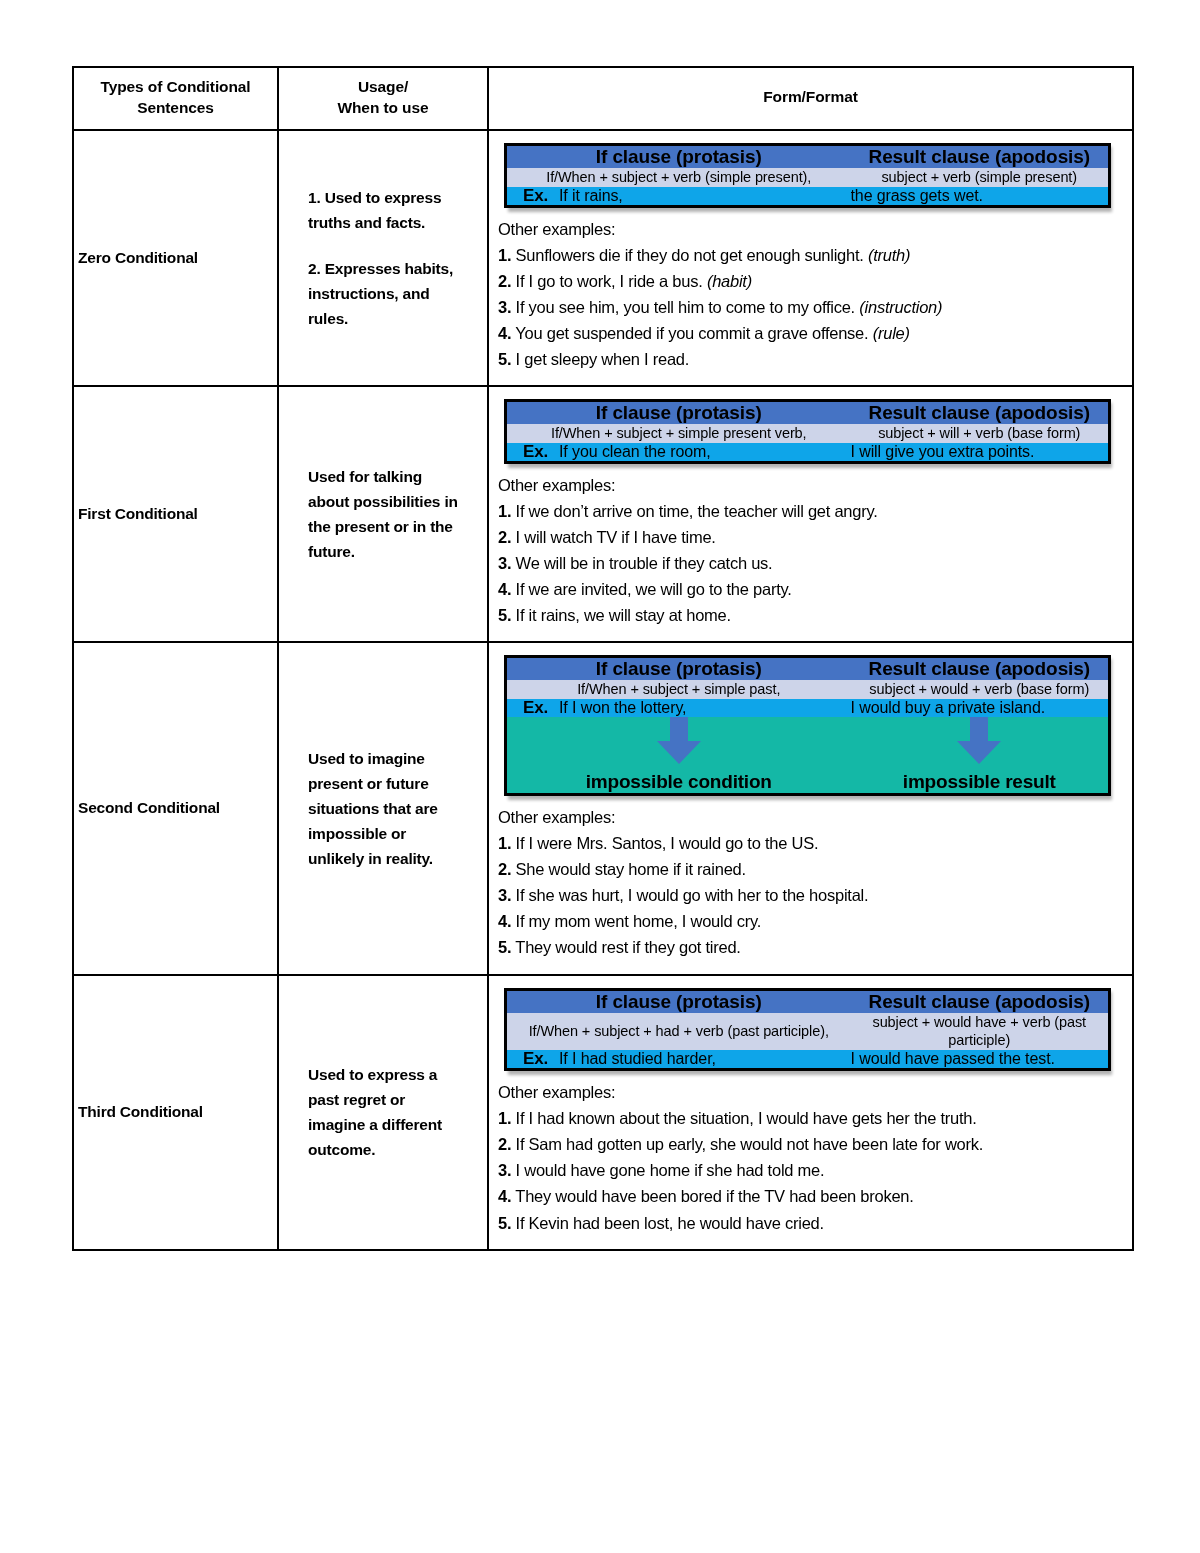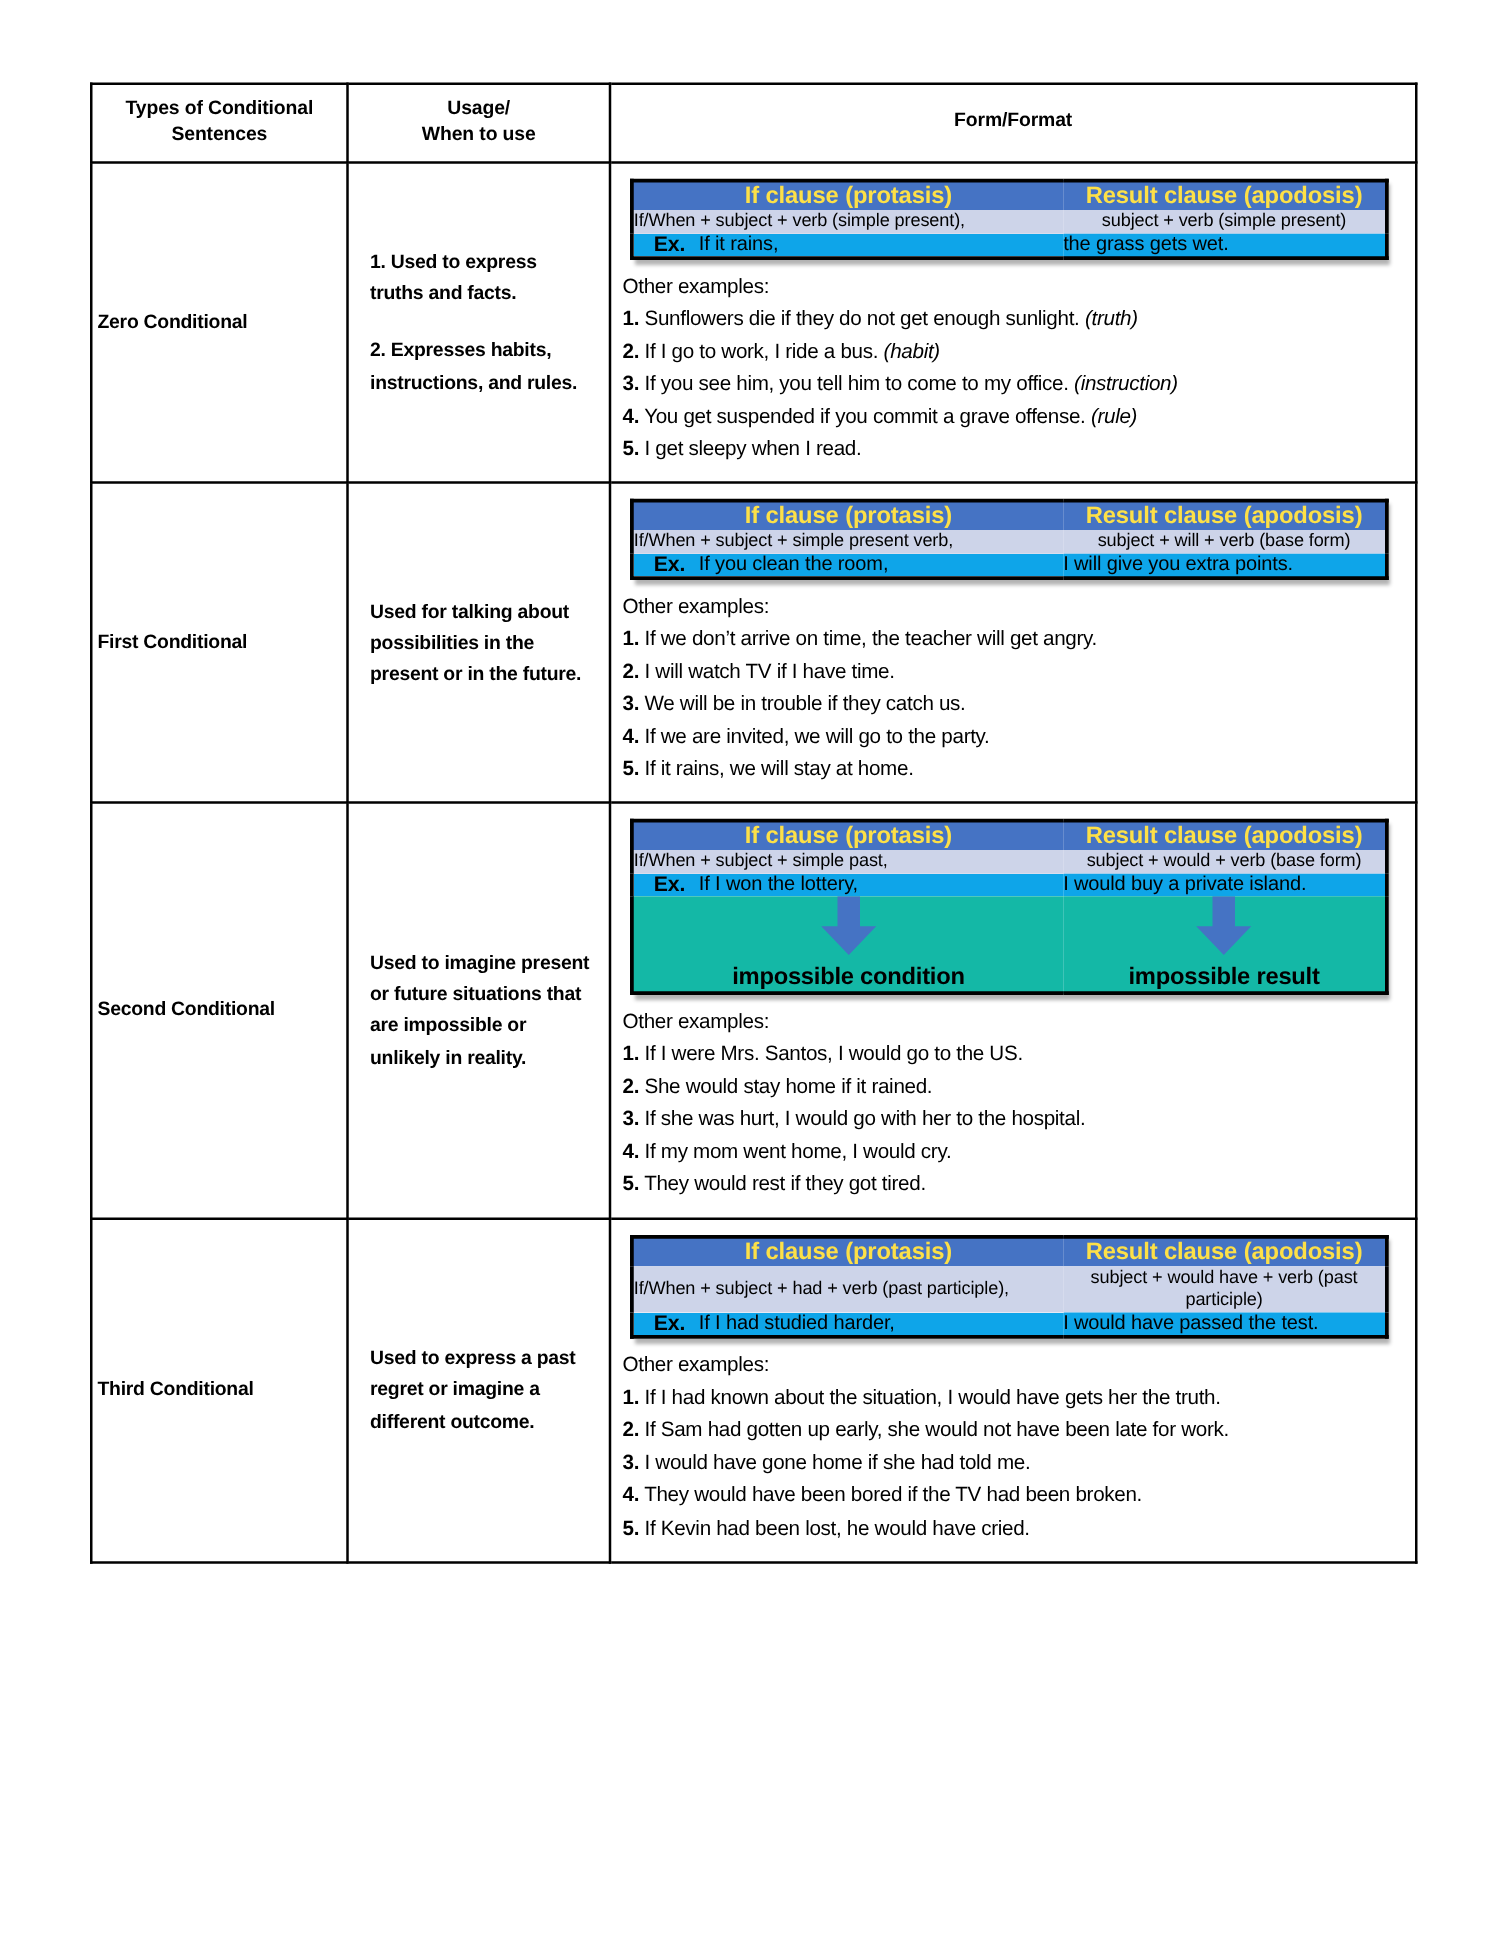--- a/index.html
+++ b/index.html
@@ -48,21 +48,21 @@
   }
 
   
   .usagecell{
     font-weight:bold;
     font-size:15.5px;
     line-height:1.62;
     padding:6px 10px 6px 13px !important;
     letter-spacing:-0.2px;
   }
-  .usagecell p{margin:4px;}
+  .usagecell p{margin:16px;}
   .usagecell p + p{margin-top:1.35em;}
 
   
   .formcell{
     padding:12px 9px 10px 9px !important;
     vertical-align:top;
   }
 
   
   .bluewrap{
@@ -77,36 +77,36 @@
     table-layout:fixed;
     border:3px solid #000;
     background:#fff;
   }
   table.blue td{border:none;padding:0;}
   col.b1{width:345px;}
   col.b2{width:259px;}
 
   .bhead td{
     background:#4573C4;
-    color:#fde047;
+    color:#000000;
     font-weight:bold;
     font-size:19px;
     text-align:center;
     padding:7px 4px 8px 4px;
     letter-spacing:-0.1px;
   }
   .brow2 td{
     background:#CDD4E9;
     font-size:14.5px;
     text-align:center;
     padding:7px 8px 7px 8px;
     line-height:1.3;
     letter-spacing:-0.1px;
   }
-  .brow2 td.leftcol{text-align:left;}
+  .brow2 td.leftcol{text-align:center;}
   .brow3 td{
     background:#0ea5e9;
     font-size:16px;
     padding:9px 8px 10px 8px;
     letter-spacing:-0.1px;
   }
   .brow3 td.excell{
     position:relative;
     padding-left:52px;
   }

